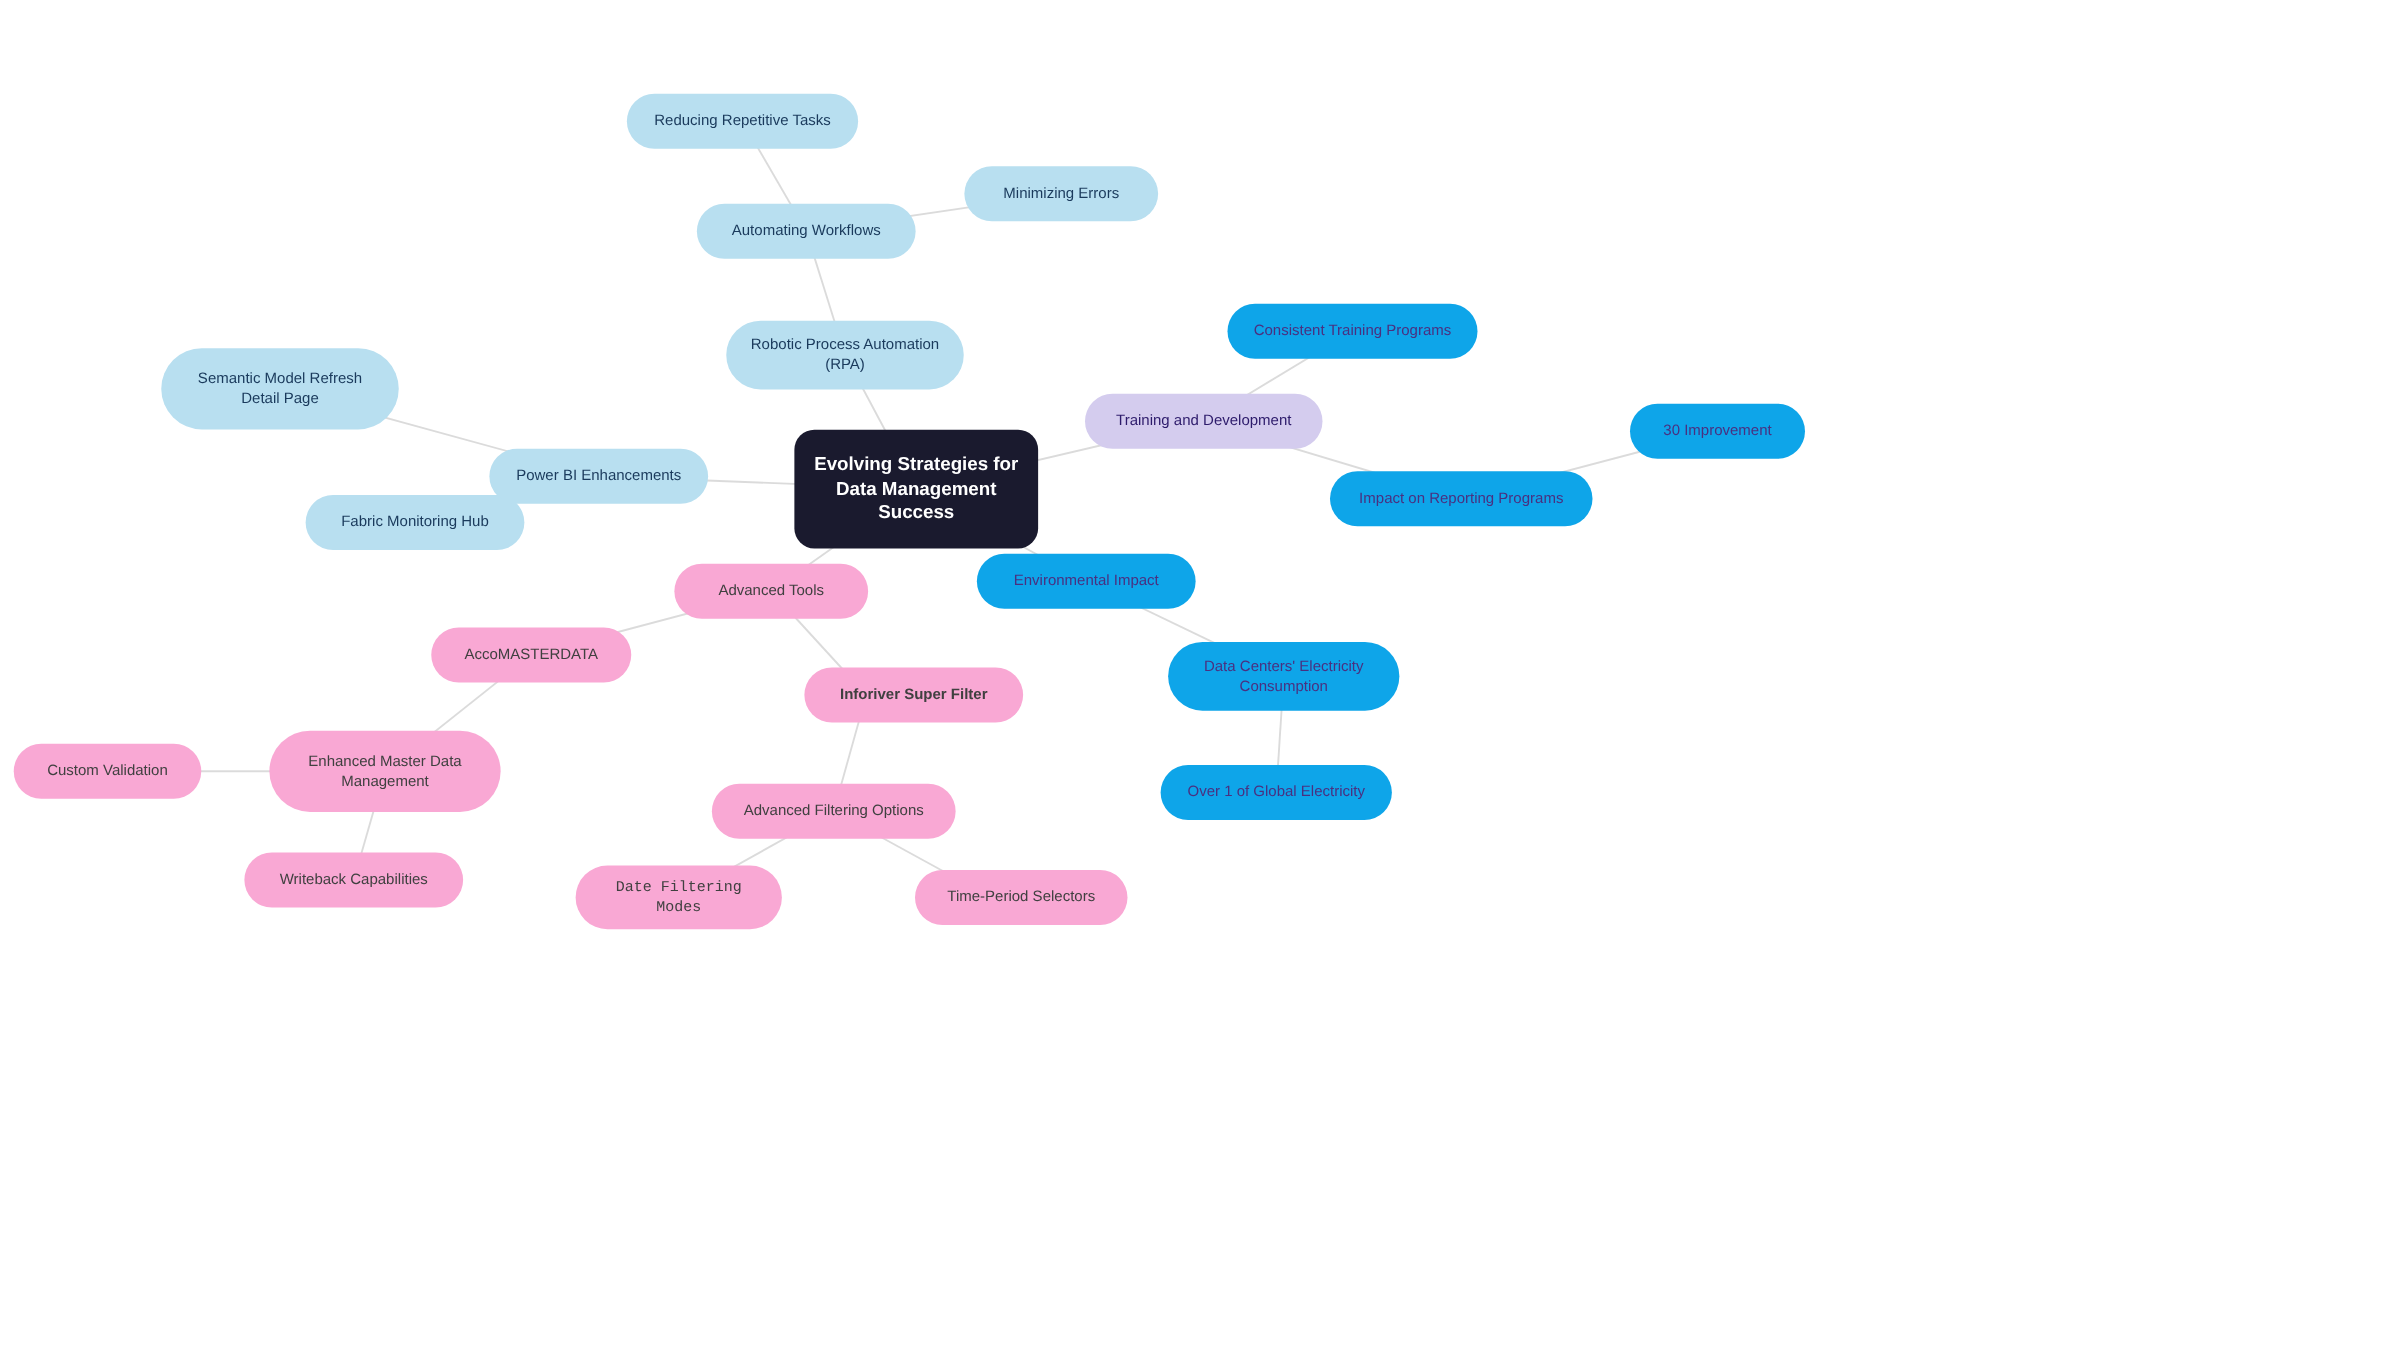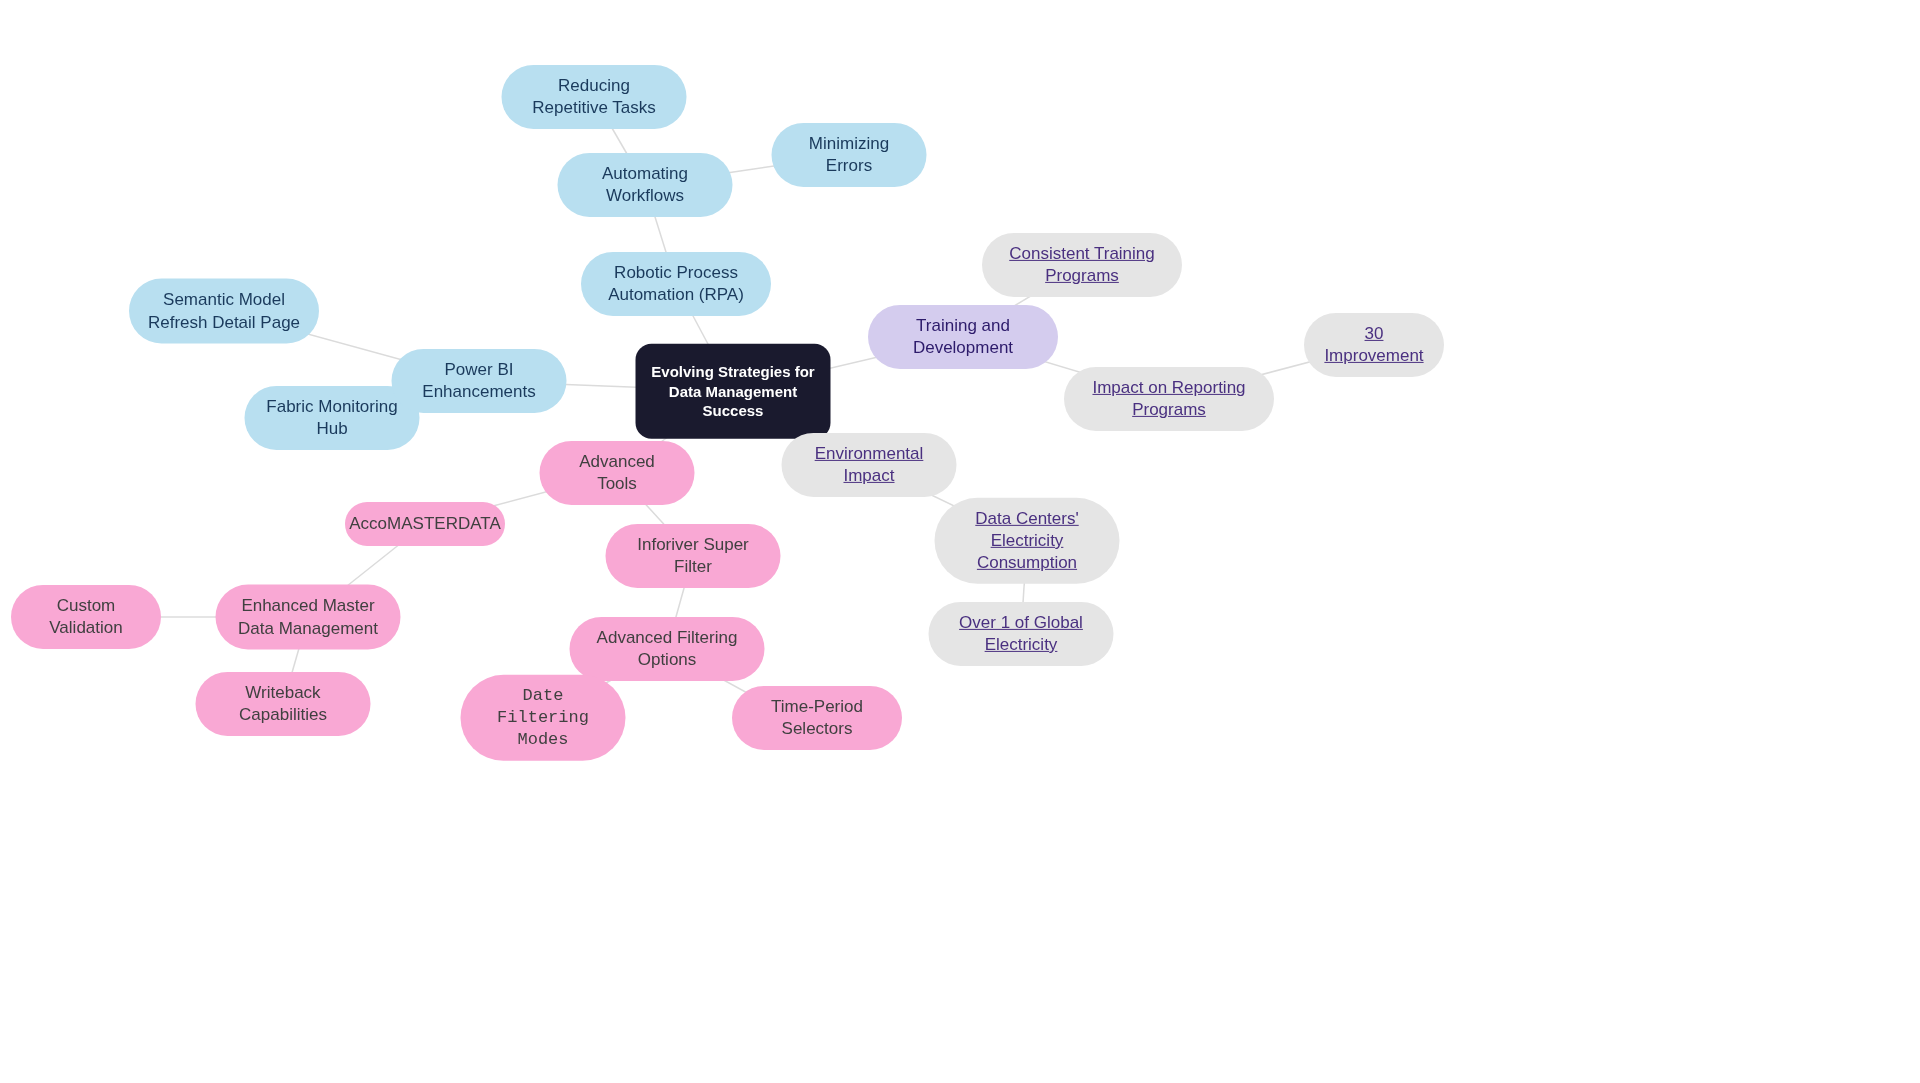--- a/index.html
+++ b/index.html
@@ -23,21 +23,21 @@
       height: 1083px;
       pointer-events: none;
     }
     .node {
       position: absolute;
       border-radius: 50px;
       display: flex;
       align-items: center;
       justify-content: center;
       text-align: center;
-      font-size: 17px;
+      font-size: 12px;
       line-height: 1.3;
       padding: 10px 18px;
       cursor: pointer;
       transform: translate(-50%, -50%);
     }
     .node-center {
       background: #1a1a2e;
       color: #ffffff;
       font-size: 15px;
       font-weight: 600;
@@ -54,24 +54,23 @@
       background: #d4ccee;
       color: #2d1b6b;
       border: none;
     }
     .node-pink {
       background: #f9a8d4;
       color: #404040;
       border: none;
     }
     .node-lavender {
-      background: #e5e5e5;
+      background: #0ea5e9;
       color: #4a3080;
       border: none;
-      text-decoration: underline;
     }
   </style>
 </head>
 <body>
 
 <div id="mindmap-container">
   <svg id="connections">
       <line x1="733" y1="391" x2="676" y2="284" stroke="#cccccc" stroke-width="1.5" opacity="0.7"></line>
       <line x1="676" y1="284" x2="645" y2="185" stroke="#cccccc" stroke-width="1.5" opacity="0.7"></line>
       <line x1="645" y1="185" x2="594" y2="97" stroke="#cccccc" stroke-width="1.5" opacity="0.7"></line>
@@ -104,21 +103,21 @@
     <div class="node node-blue" style="left: 224px; top: 311px; width: 190px; min-height: 65px;">Semantic Model Refresh Detail Page</div>
     <div class="node node-blue" style="left: 332px; top: 418px; width: 175px; min-height: 44px;">Fabric Monitoring Hub</div>
     <div class="node node-blue" style="left: 479px; top: 381px; width: 175px; min-height: 44px;">Power BI Enhancements</div>
     <div class="node node-purple" style="left: 963px; top: 337px; width: 190px; min-height: 44px;">Training and Development</div>
     <div class="node node-lavender" style="left: 1082px; top: 265px; width: 200px; min-height: 44px;">Consistent Training Programs</div>
     <div class="node node-lavender" style="left: 1374px; top: 345px; width: 140px; min-height: 44px;">30 Improvement</div>
     <div class="node node-lavender" style="left: 1169px; top: 399px; width: 210px; min-height: 44px;">Impact on Reporting Programs</div>
     <div class="node node-pink" style="left: 617px; top: 473px; width: 155px; min-height: 44px;">Advanced Tools</div>
     <div class="node node-lavender" style="left: 869px; top: 465px; width: 175px; min-height: 44px;">Environmental Impact</div>
     <div class="node node-pink" style="left: 425px; top: 524px; width: 160px; min-height: 44px;">AccoMASTERDATA</div>
-    <div class="node node-pink" style="left: 693px; top: 556px; width: 175px; min-height: 44px;">Inforiver Super Filter</div>
+    <div class="node node-pink" style="left: 731px; top: 556px; width: 175px; min-height: 44px; font-weight: bold;">Inforiver Super Filter</div>
     <div class="node node-pink" style="left: 308px; top: 617px; width: 185px; min-height: 65px;">Enhanced Master Data Management</div>
     <div class="node node-lavender" style="left: 1027px; top: 541px; width: 185px; min-height: 55px;">Data Centers' Electricity Consumption</div>
     <div class="node node-pink" style="left: 667px; top: 649px; width: 195px; min-height: 44px;">Advanced Filtering Options</div>
     <div class="node node-lavender" style="left: 1021px; top: 634px; width: 185px; min-height: 44px;">Over 1 of Global Electricity</div>
     <div class="node node-pink" style="left: 86px; top: 617px; width: 150px; min-height: 44px;">Custom Validation</div>
     <div class="node node-pink" style="left: 283px; top: 704px; width: 175px; min-height: 44px;">Writeback Capabilities</div>
     <div class="node node-pink" style="left: 543px; top: 718px; width: 165px; min-height: 44px; font-family: Liberation Mono, monospace;">Date Filtering Modes</div>
     <div class="node node-pink" style="left: 817px; top: 718px; width: 170px; min-height: 44px;">Time-Period Selectors</div>
   </div>
 

